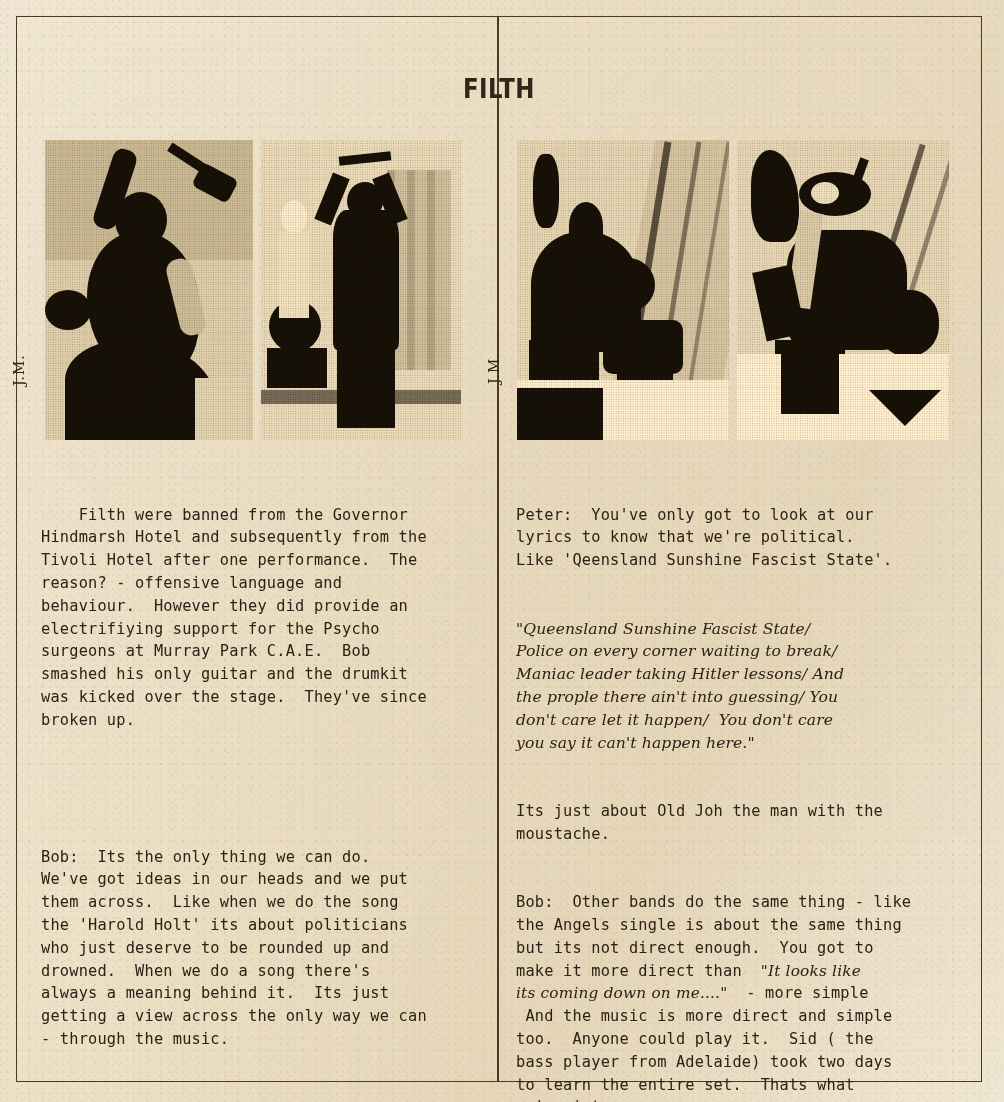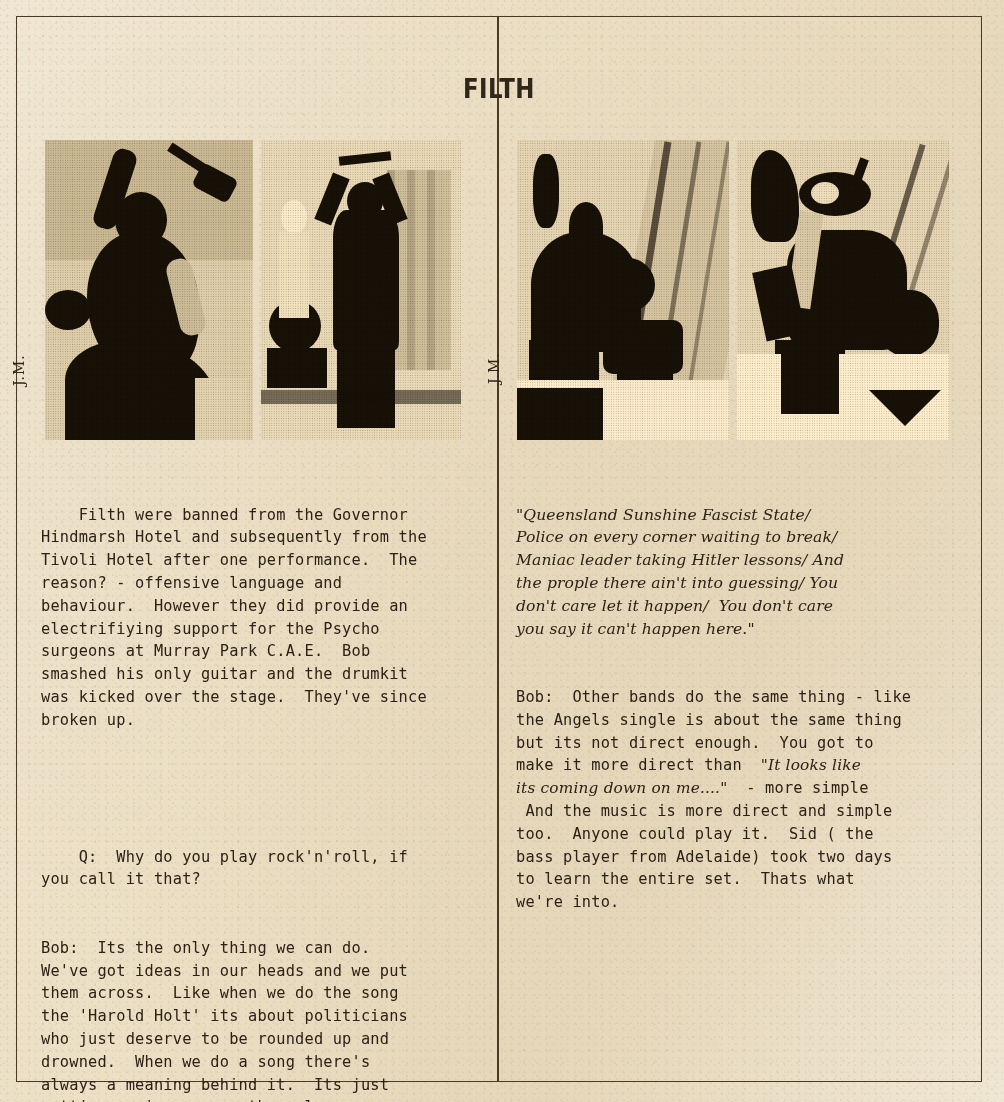--- a/index.html
+++ b/index.html
@@ -234,43 +234,46 @@
 Hindmarsh Hotel and subsequently from the
 Tivoli Hotel after one performance.  The
 reason? - offensive language and
 behaviour.  However they did provide an
 electrifiying support for the Psycho
 surgeons at Murray Park C.A.E.  Bob
 smashed his only guitar and the drumkit
 was kicked over the stage.  They've since
 broken up.</div>
     <div class="gap"></div>
-    <div class="para">    Q:  Why do you play rock'n'roll, if
-you call it that?</div>
     <div class="para">Bob:  Its the only thing we can do.
 We've got ideas in our heads and we put
 them across.  Like when we do the song
 the 'Harold Holt' its about politicians
 who just deserve to be rounded up and
 drowned.  When we do a song there's
 always a meaning behind it.  Its just
 getting a view across the only way we can
 - through the music.</div>
     
     
     
   </div>
 
   <div class="column" id="col-right">
+    <div class="para">Peter:  You've only got to look at our
+lyrics to know that we're political.
+Like 'Qeensland Sunshine Fascist State'.</div>
     <div class="lyric">"Queensland Sunshine Fascist State/
 Police on every corner waiting to break/
 Maniac leader taking Hitler lessons/ And
 the prople there ain't into guessing/ You
 don't care let it happen/  You don't care
 you say it can't happen here."</div>
+    <div class="para">Its just about Old Joh the man with the
+moustache.</div>
     <div class="para"><span>Bob:  Other bands do the same thing - like
 the Angels single is about the same thing
 but its not direct enough.  You got to
 make it more direct than  </span><span class="quote-inline">"It looks like
 its coming down on me...."</span><span>  - more simple
  And the music is more direct and simple
 too.  Anyone could play it.  Sid ( the
 bass player from Adelaide) took two days
 to learn the entire set.  Thats what
 we're into.</span></div>

